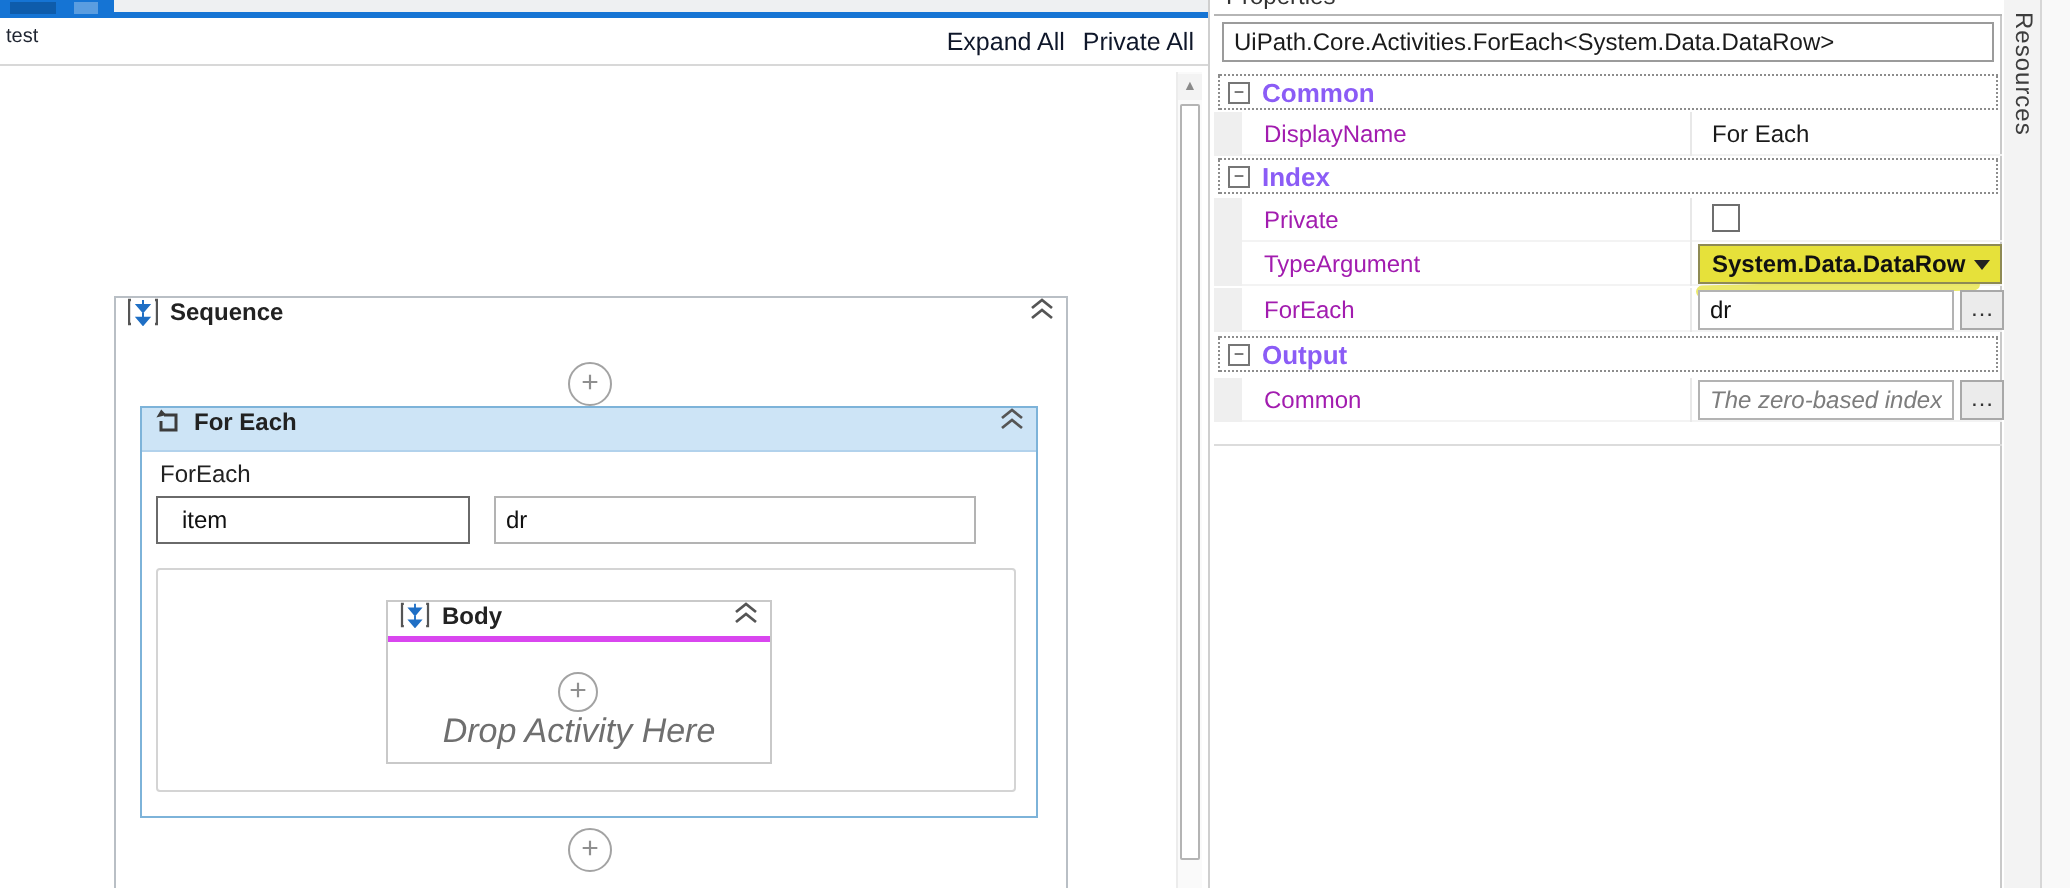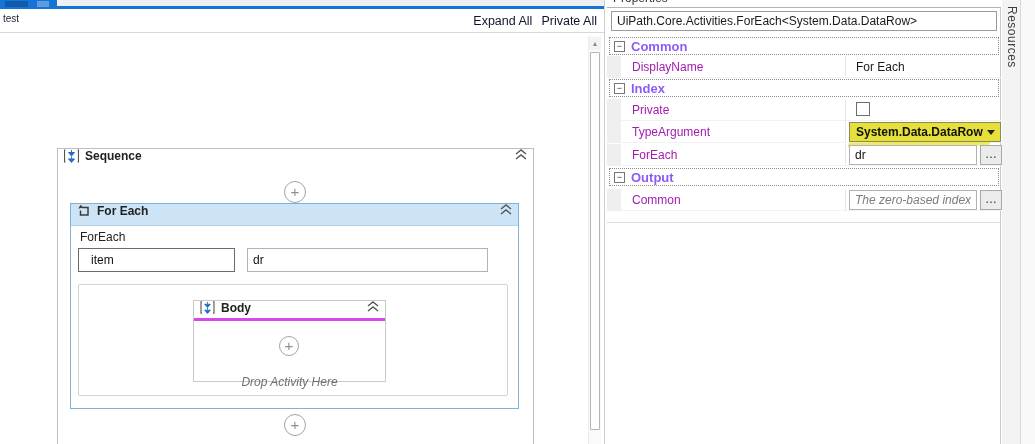--- a/index.html
+++ b/index.html
@@ -40,21 +40,21 @@
   .foreach-box{left:70px;top:203px;width:449px;height:206px;background:#fff;border:1px solid #7db3d9;box-sizing:border-box;}
   .foreach-header{background:#cde4f6;border-bottom:1px solid #b2d2ec;height:22px;}
   .field-label{font-size:12px;color:#222;}
   .txt{position:absolute;box-sizing:border-box;height:24px;font-family:"Liberation Sans",sans-serif;
     font-size:12px;color:#111;padding:0 5px;background:#fff;}
   .txt-strong{border:1px solid #6a6a6a;padding-left:12px;}
   .txt-light{border:1px solid #b3b3b3;}
   .body-container{left:78px;top:284px;width:430px;height:112px;border:1px solid #d4d4d4;border-radius:2px;box-sizing:border-box;background:#fff;}
   .body-box{left:193px;top:300px;width:193px;height:82px;border:1px solid #c9c9c9;box-sizing:border-box;background:#fff;}
   .body-header{height:20px;border-bottom:3px solid #d946ef;}
-  .drop-hint{left:193px;top:356px;width:193px;text-align:center;font-style:italic;color:#6f6f6f;font-size:12px;margin-top:19px;}
+  .drop-hint{left:193px;top:356px;width:193px;text-align:center;font-style:italic;color:#6f6f6f;font-size:17px;}
 
   
   .props{left:607px;top:0;width:394px;height:444px;background:#fff;border-right:1px solid #c9c9c9;box-sizing:border-box;}
   .props-title{position:absolute;left:6px;top:-9px;font-size:12px;color:#333;}
   .props-titlebar{position:absolute;left:0;top:0;width:394px;height:8px;overflow:hidden;border-bottom:1px solid #b5b5b5;background:#fff;box-sizing:border-box;}
   .class-box{position:absolute;left:4px;top:11px;width:386px;height:20px;border:1px solid #9b9b9b;box-sizing:border-box;
     font-size:12px;color:#1a1a1a;line-height:18px;padding-left:5px;white-space:nowrap;overflow:hidden;}
   .section-hdr{position:absolute;left:2px;width:390px;height:18px;border:1px dotted #8c8c8c;box-sizing:border-box;background:#fff;display:flex;align-items:center;}
   .expander{width:11px;height:11px;border:1px solid #767676;margin-left:4px;font-size:9px;line-height:9px;text-align:center;color:#333;box-sizing:border-box;background:#fff;}
   .section-label{font-weight:bold;font-size:13px;margin-left:6px;color:#8b5cf6;}

